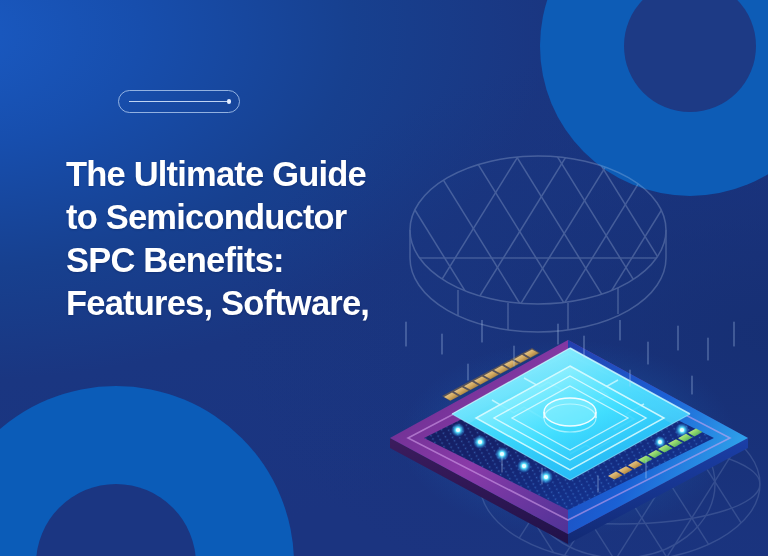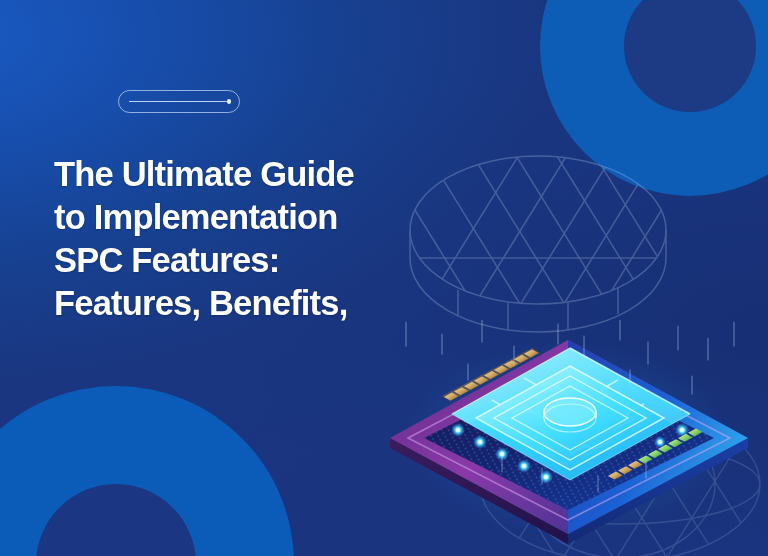--- a/index.html
+++ b/index.html
@@ -105,21 +105,21 @@
     top: -1.6px;
     width: 4.4px;
     height: 4.4px;
     border-radius: 50%;
     background: #e4eeff;
   }
 
   
   .headline {
     position: absolute;
-    left: 54px;
+    left: 66px;
     top: 130px;
     width: 430px;
     color: #ffffff;
     font-size: 34.5px;
     font-weight: 700;
     line-height: 43px;
     letter-spacing: -0.8px;
     text-shadow: 0 1px 2px rgba(8,24,70,0.30);
   }
   .headline .ln { display: block; white-space: nowrap; }
@@ -204,23 +204,23 @@
       </g>
     </g>
   </svg>
 
   <div class="pill">
     <div class="pill-arrow"></div>
   </div>
 
   <h1 class="headline">
     <span class="ln">The Ultimate Guide</span>
-    <span class="ln">to Implementation</span>
-    <span class="ln">SPC Features:</span>
-    <span class="ln">Features, Benefits,</span>
+    <span class="ln">to Semiconductor</span>
+    <span class="ln">SPC Benefits:</span>
+    <span class="ln">Features, Software,</span>
   </h1>
 
   <div class="chip-wrap">
     <svg width="396" height="236" viewBox="0 0 396 236">
       <defs>
         <linearGradient id="baseTop" x1="0" y1="0" x2="1" y2="1">
           <linearGradient></linearGradient>
         </linearGradient>
         <linearGradient id="gBaseL" x1="0" y1="0" x2="1" y2="0.6">
           <stop offset="0%" stop-color="#5e2a86"></stop>

